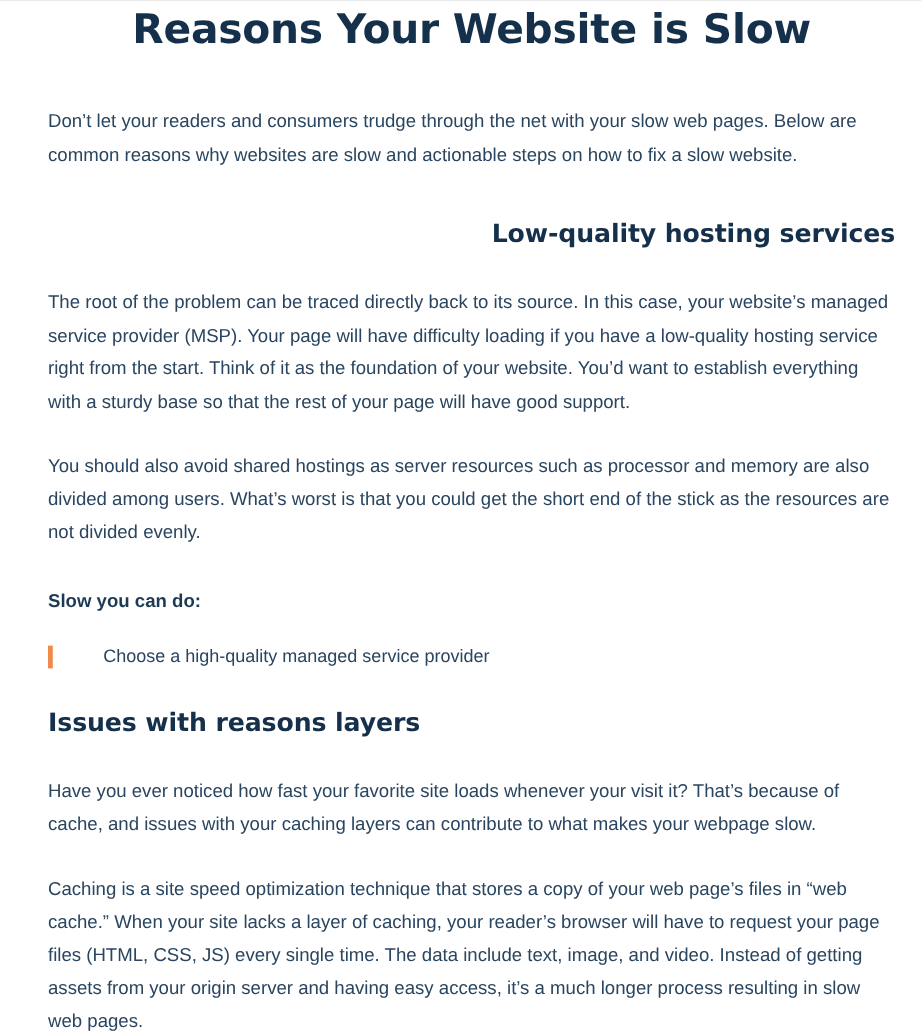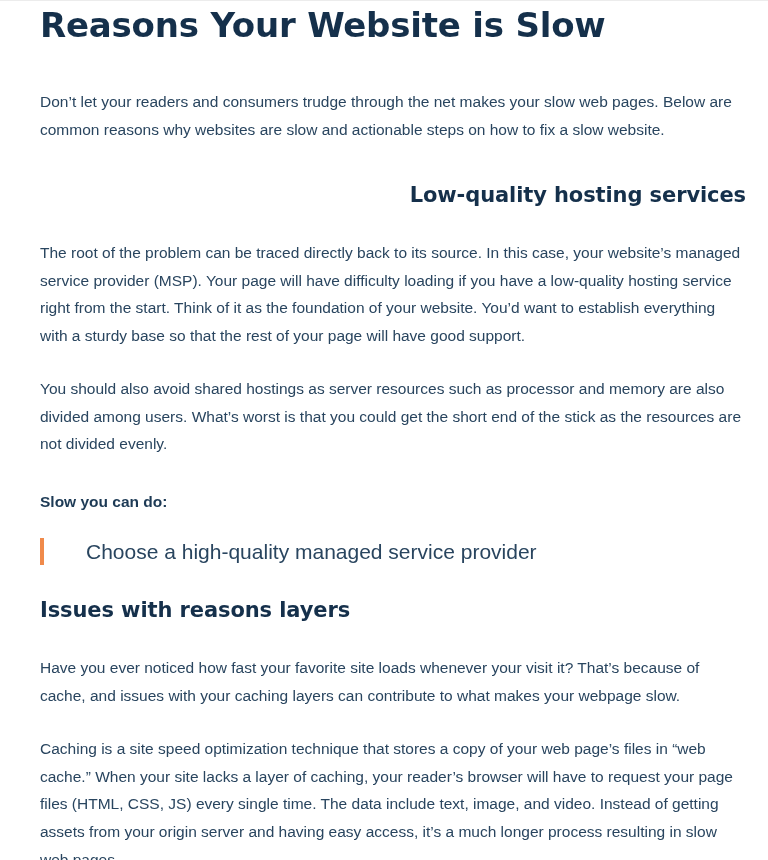--- a/index.html
+++ b/index.html
@@ -31,20 +31,21 @@
   
   .page-title {
     margin: 0;
     padding-top: 4px;
     font-size: 34px;
     line-height: 1.22;
     font-weight: 700;
     letter-spacing: -0.2px;
     color: #15304b;
     font-family: "DejaVu Sans", "Liberation Sans", sans-serif;
+    text-align: center;
   }
 
   
   .section-heading {
     margin: 0;
     font-size: 21px;
     line-height: 1.3;
     font-weight: 700;
     letter-spacing: -0.1px;
     color: #15304b;
@@ -81,21 +82,21 @@
   
   .accent-list {
     margin: 0;
     padding: 0 0 0 42px;
     list-style: none;
     border-left: 4px solid #f08a4b;
     margin-top: 22px;
     margin-left: 0;
   }
   .accent-list-item {
-    font-size: 21px;
+    font-size: 15px;
     line-height: 1.3;
     color: #29455f;
     padding: 0 0 0 0;
     margin: 0 0 22px 0;
     font-family: "Liberation Sans", "DejaVu Sans", sans-serif;
   }
   .accent-list-item:last-child {
     margin-bottom: 0;
   }
 
@@ -104,21 +105,21 @@
   }
 </style>
 </head>
 <body>
 
 <div class="page">
   <div class="content">
 
     <h1 class="page-title">Reasons Your Website is Slow</h1>
 
-    <p class="para intro-para">Don’t let your readers and consumers trudge through the net makes your slow web pages. Below are common reasons why websites are slow and actionable steps on how to fix a slow website.</p>
+    <p class="para intro-para">Don’t let your readers and consumers trudge through the net with your slow web pages. Below are common reasons why websites are slow and actionable steps on how to fix a slow website.</p>
 
     <h2 class="section-heading sec-1">Low-quality hosting services</h2>
 
     <p class="para p-gap-lg">The root of the problem can be traced directly back to its source. In this case, your website’s managed service provider (MSP). Your page will have difficulty loading if you have a low-quality hosting service right from the start. Think of it as the foundation of your website. You’d want to establish everything with a sturdy base so that the rest of your page will have good support.</p>
 
     <p class="para p-gap-md">You should also avoid shared hostings as server resources such as processor and memory are also divided among users. What’s worst is that you could get the short end of the stick as the resources are not divided evenly.</p>
 
     <p class="lead-in">Slow you can do:</p>
 
     <div class="list-wrap">

